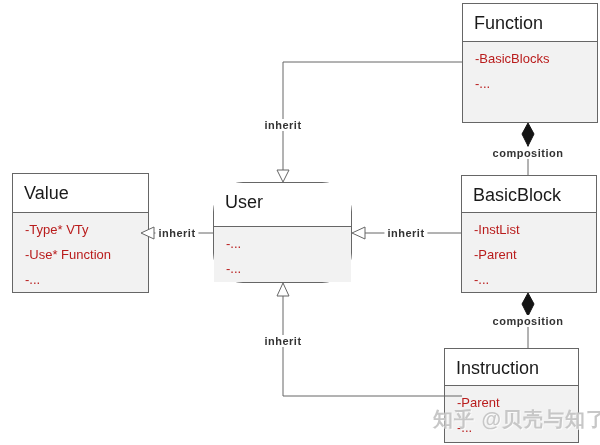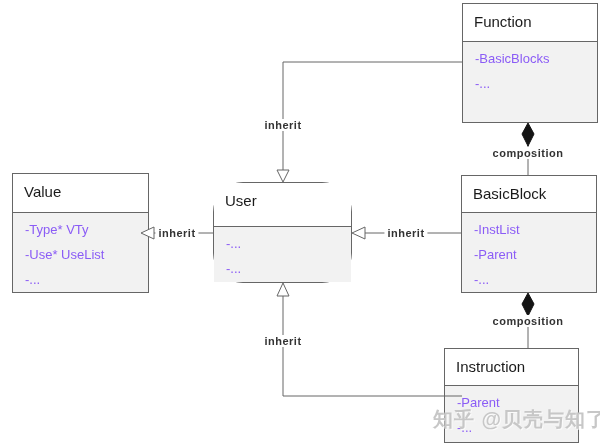--- a/index.html
+++ b/index.html
@@ -6,27 +6,27 @@
   .canvas{
     position:relative;width:600px;height:445px;background:#ffffff;
     font-family:"Liberation Sans", sans-serif;overflow:hidden;
   }
   .uml-class{
     position:absolute;border:1px solid #666;background:#f2f2f2;
     box-sizing:border-box;z-index:1;display:flex;flex-direction:column;
   }
   .uml-title{
     background:#ffffff;border-bottom:1px solid #666;box-sizing:border-box;
-    font-size:15px;color:#1a1a1a;padding:9px 0 0 11px;flex:0 0 auto;
+    font-size:18px;color:#1a1a1a;padding:9px 0 0 11px;flex:0 0 auto;
   }
   .uml-attrs{
     flex:1 1 auto;background:#f2f2f2;padding:10px 0 0 12px;
     display:flex;flex-direction:column;gap:11px;box-sizing:border-box;
   }
-  .uml-attr{font-size:13px;line-height:14px;color:#8b5cf6;white-space:nowrap;}
+  .uml-attr{font-size:13px;line-height:14px;color:#b91c1c;white-space:nowrap;}
 
   .box-function   {left:462px;top:3px;  width:136px;height:120px;}
   .box-function   .uml-title{height:38px;}
   .box-value      {left:12px;  top:173px;width:137px;height:120px;}
   .box-value      .uml-title{height:39px;}
   .box-user       {left:213px;top:182px;width:139px;height:101px;border-radius:30px;}
   .box-user       .uml-title{height:44px;}
   .box-basicblock {left:461px;top:175px;width:136px;height:118px;}
   .box-basicblock .uml-title{height:37px;}
   .box-instruction{left:444px;top:348px;width:135px;height:95px;}
@@ -67,21 +67,21 @@
     <div class="uml-attrs">
       <div class="uml-attr">-BasicBlocks</div>
       <div class="uml-attr">-...</div>
     </div>
   </div>
 
   <div class="uml-class box-value">
     <div class="uml-title">Value</div>
     <div class="uml-attrs">
       <div class="uml-attr">-Type* VTy</div>
-      <div class="uml-attr">-Use* UseList</div>
+      <div class="uml-attr">-Use* Function</div>
       <div class="uml-attr">-...</div>
     </div>
   </div>
 
   <div class="uml-class box-user">
     <div class="uml-title">User</div>
     <div class="uml-attrs">
       <div class="uml-attr">-...</div>
       <div class="uml-attr">-...</div>
     </div>

